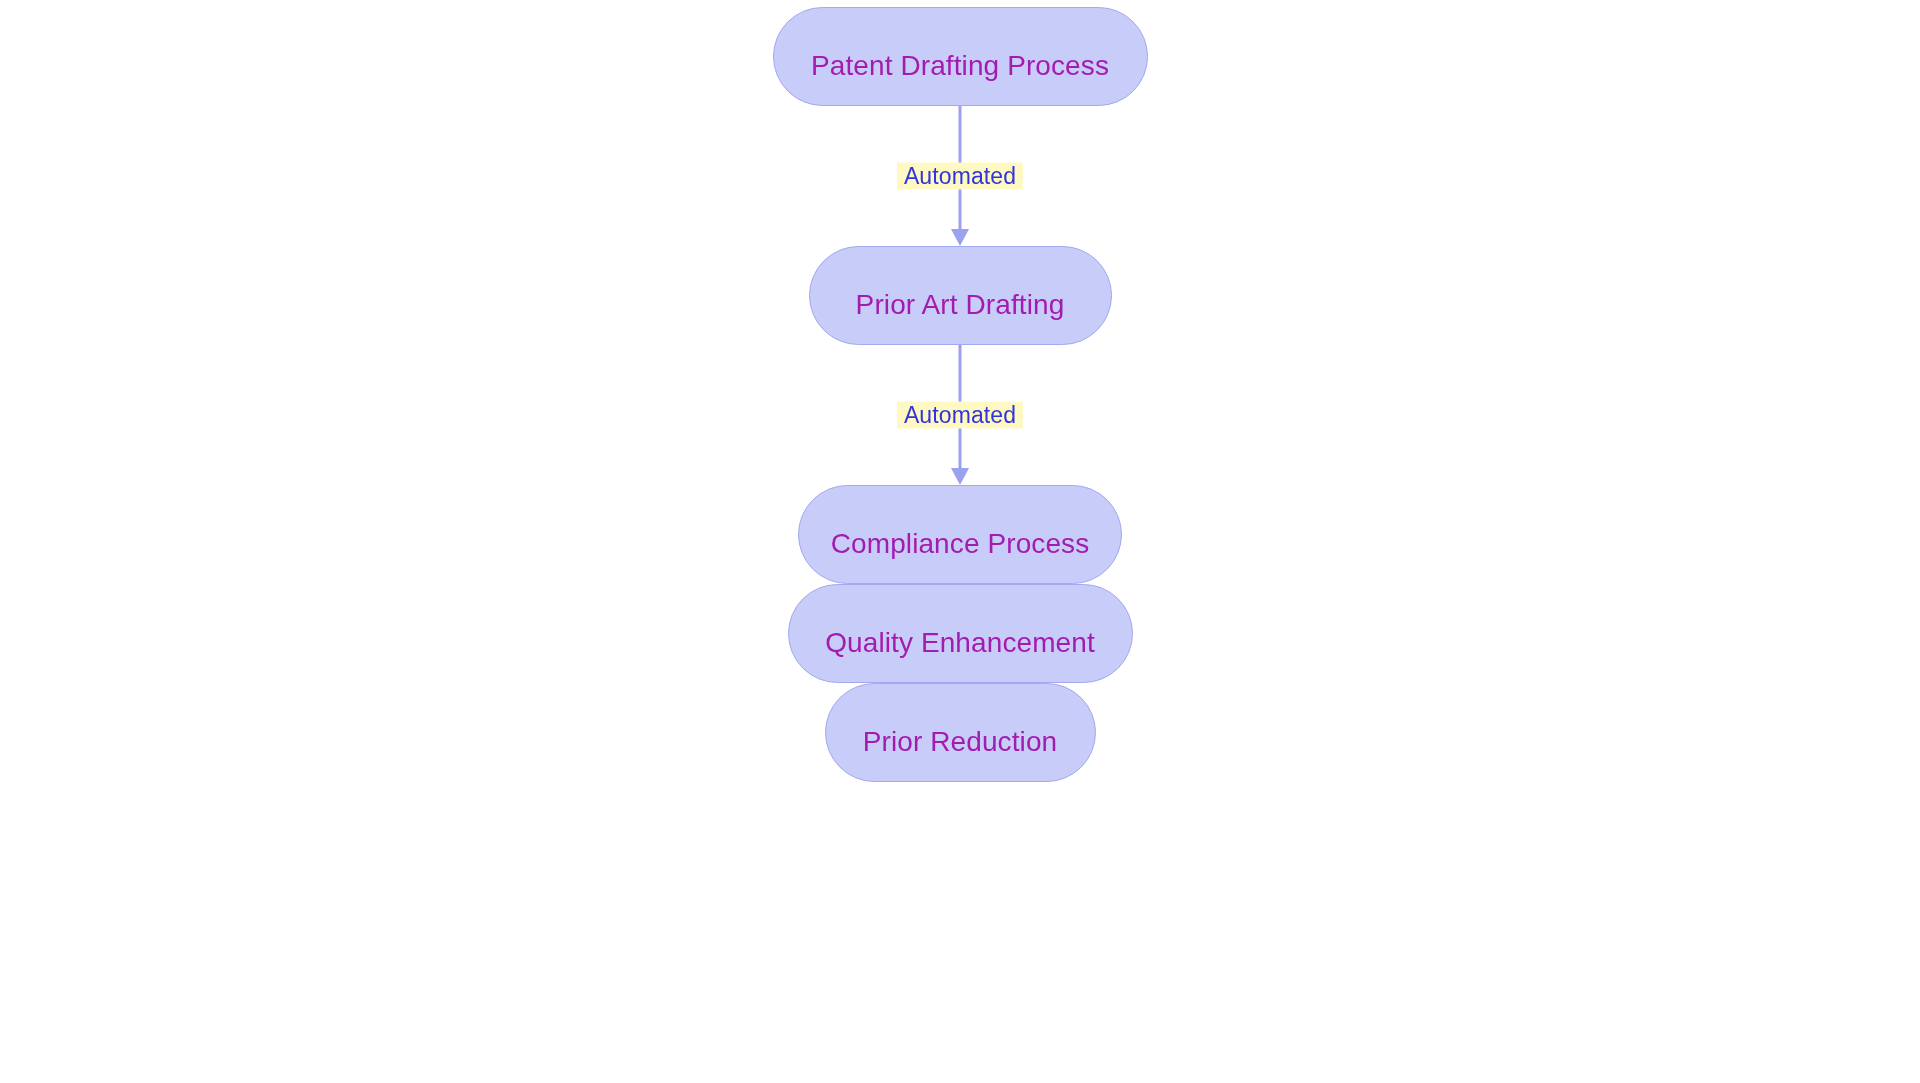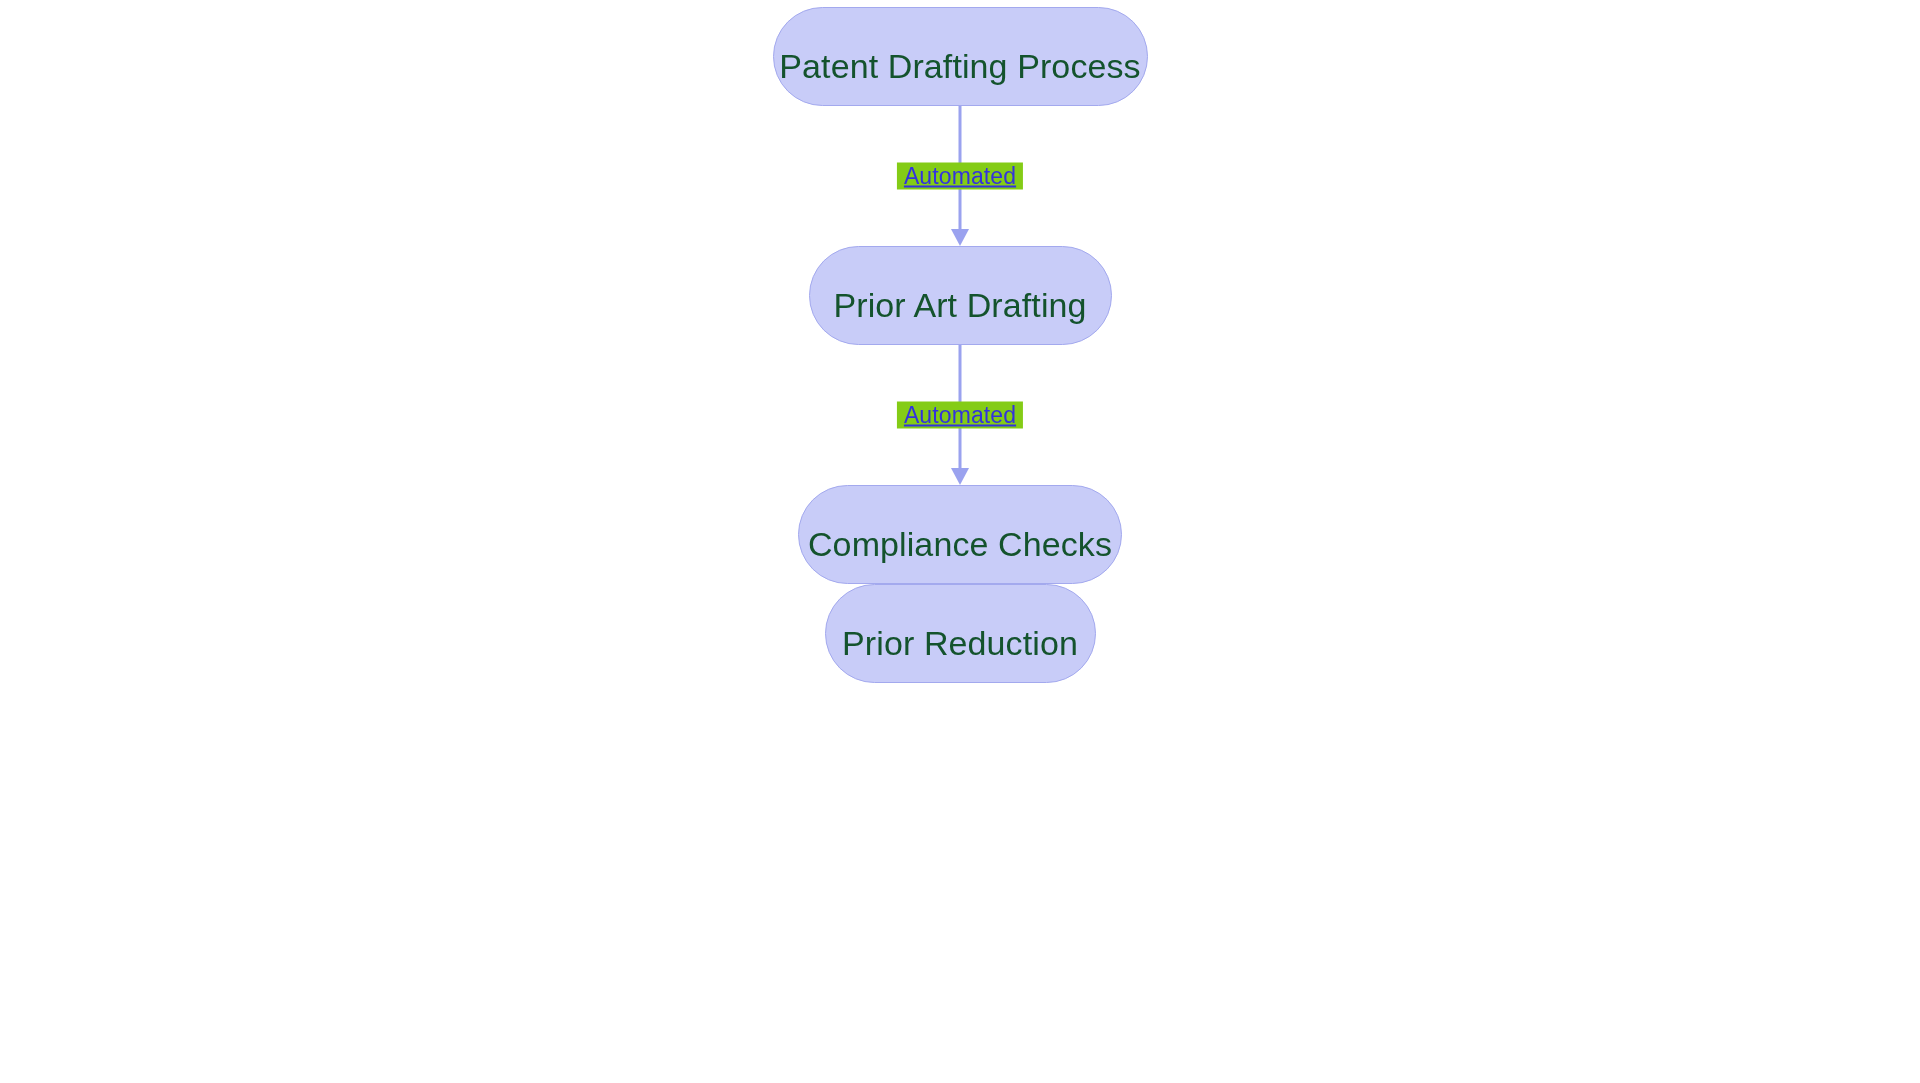--- a/index.html
+++ b/index.html
@@ -42,22 +42,22 @@
     border-radius: 49.5px;
     background: #c8ccf8;
     border: 1.6px solid #a3a9ee;
     display: flex;
     align-items: center;
     justify-content: center;
     z-index: 2;
     padding: 0 34px;
   }
   .node-label {
-    color: #14532d;
-    font-size: 34px;
+    color: #a21caf;
+    font-size: 28px;
     font-weight: 400;
     line-height: 1;
     white-space: nowrap;
     letter-spacing: 0.1px;
     margin-top: 18px;
   }
 
   
   .node.n0 { width: 375px; }
   .node.n1 { width: 303px; }
@@ -90,28 +90,27 @@
     height: 0;
     border-left: 9px solid transparent;
     border-right: 9px solid transparent;
     border-top: 17px solid #9aa2ef;
   }
   .edge-label {
     position: absolute;
     left: 50%;
     top: 50%;
     transform: translate(-50%, -50%);
-    background: #84cc16;
+    background: #fef9c3;
     padding: 2px 7px;
     color: #3333dd;
     font-size: 23px;
     line-height: 1;
     white-space: nowrap;
     letter-spacing: 0.1px;
-    text-decoration: underline;
   }
 
   
   .flow-column { padding-top: 7px; }
 </style>
 </head>
 <body>
 
 <div id="diagram-root">
   <div class="flow-column">
@@ -130,24 +129,27 @@
       <span class="node-label">Prior Art Drafting</span>
     </div>
 
     <div class="edge e1">
       <div class="edge-line"></div>
       <div class="edge-arrowhead"></div>
       <div class="edge-label">Automated</div>
     </div>
 
     <div class="node n2">
-      <span class="node-label">Compliance Checks</span>
+      <span class="node-label">Compliance Process</span>
     </div>
 
 
+    <div class="node n3">
+      <span class="node-label">Quality Enhancement</span>
+    </div>
 
 
     <div class="node n4">
       <span class="node-label">Prior Reduction</span>
     </div>
 
   </div>
 </div>
 
 </body></html>

